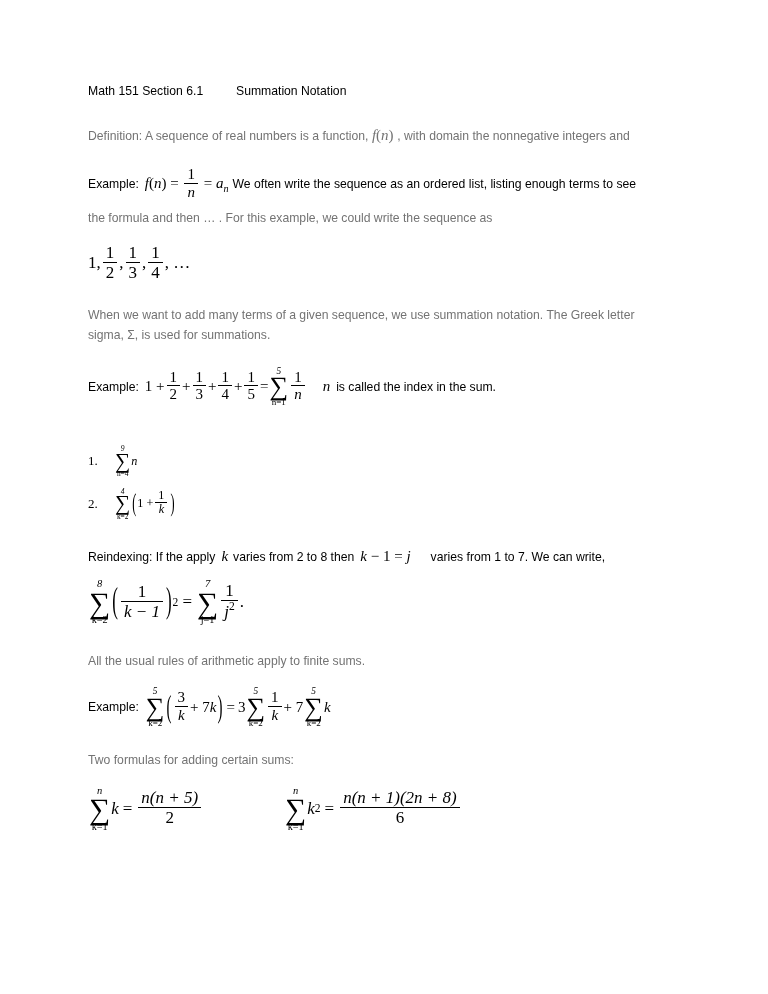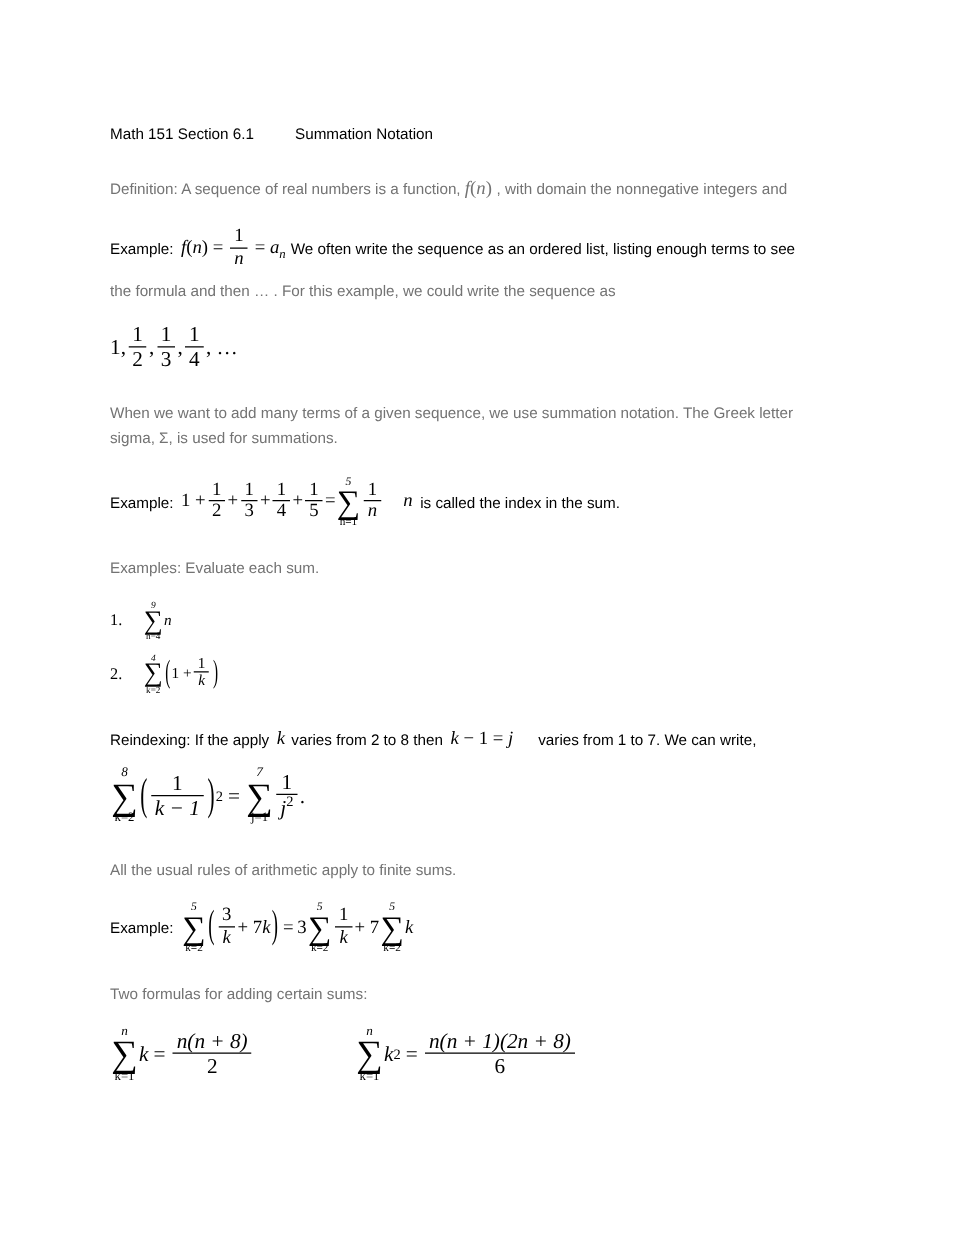--- a/index.html
+++ b/index.html
@@ -10,21 +10,21 @@
   body {
     width: 768px;
     height: 994px;
     font-family: "Liberation Sans", sans-serif;
     color: #000000;
     position: relative;
     overflow: hidden;
   }
   .page {
     position: absolute;
-    top: 16px; left: 0;
+    top: 0; left: 0;
     width: 768px;
     height: 763px;
     background: #fff;
   }
   .content {
     position: absolute;
     left: 88px;
     top: 84px;
     width: 596px;
   }
@@ -232,21 +232,20 @@
       <span class="frac">
         <span class="num mathup">1</span>
         <span class="den">n</span>
       </span>
       <span class="math" style="margin-left:16px;">n</span>
       <span class="label-cell" style="margin-left:6px;">is called the index in the sum.</span>
     </div>
 
     <div class="spacer-22"></div>
 
-    <div class="line tight">Examples: Evaluate each sum.</div>
 
     <div class="spacer-16"></div>
 
     <div class="num-item bigmath" style="margin-bottom:10px;">
       <span class="nlabel">1.</span>
       <span class="sum">
         <span class="top">9</span>
         <span class="sig">∑</span>
         <span class="bot">n=4</span>
       </span>
@@ -363,21 +362,21 @@
     <div class="two-col bigmath">
       <div class="blockrow">
         <span class="sum">
           <span class="top">n</span>
           <span class="sig">∑</span>
           <span class="bot">k=1</span>
         </span>
         <span class="math">k</span>
         <span class="mathup" style="margin:0 4px;">=</span>
         <span class="frac">
-          <span class="num">n(n + 8)</span>
+          <span class="num">n(n + 5)</span>
           <span class="den mathup">2</span>
         </span>
       </div>
       <div class="blockrow">
         <span class="sum">
           <span class="top">n</span>
           <span class="sig">∑</span>
           <span class="bot">k=1</span>
         </span>
         <span class="math">k</span>

